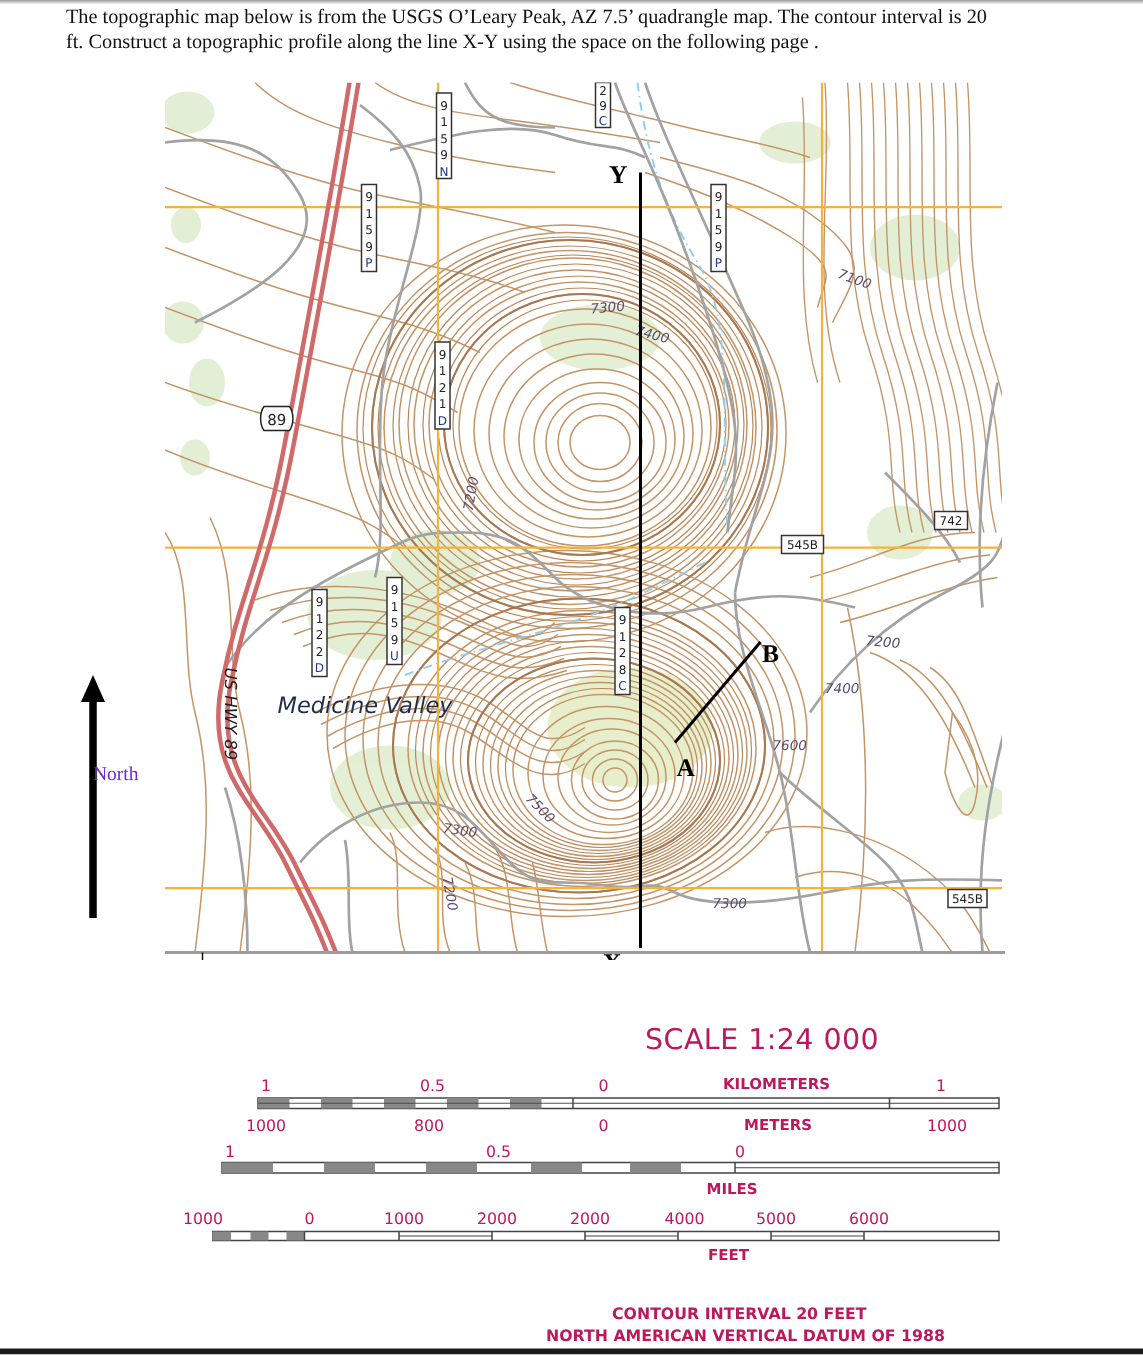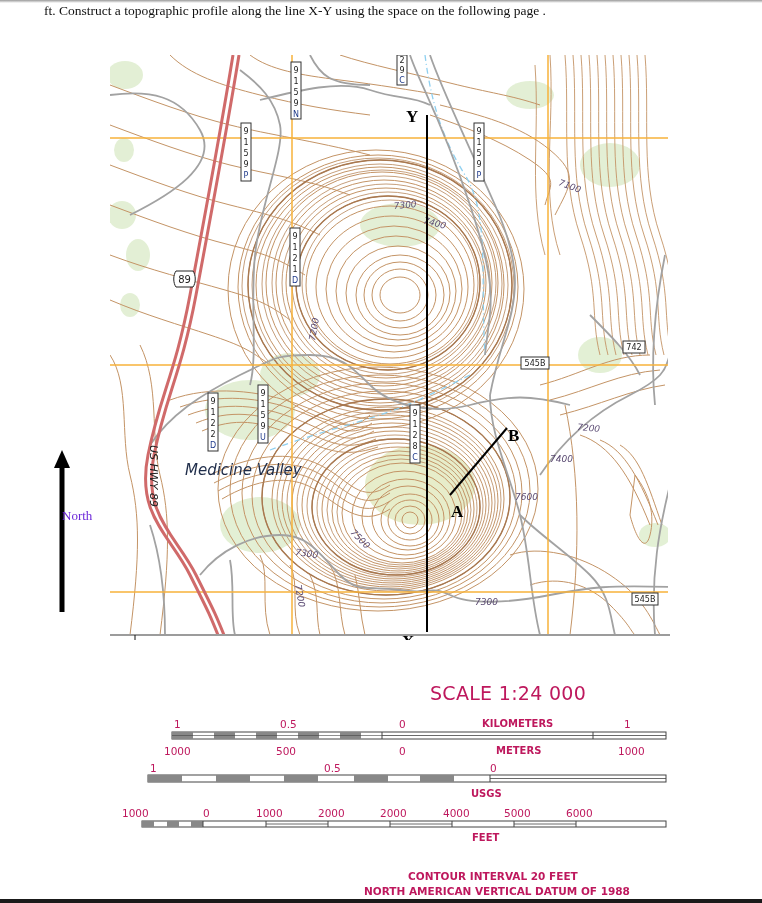--- a/index.html
+++ b/index.html
@@ -18,20 +18,21 @@
   .unit { position: absolute; font-size: 10px; font-weight: bold; }
   .foot1, .foot2 { position: absolute; font-size: 10.5px; font-weight: bold; }
   .bottombar { position: absolute; left: 0; top: 899px; width: 762px; height: 4px; background: #1a1a1a; }
 </style>
 </head>
 <body>
 
 <div class="topshadow"></div>
 
 <div class="header">
+  <div class="desc">The topographic map below is from the USGS O’Leary Peak, AZ 7.5’ quadrangle map. The contour interval is 20</div>
   <div class="desc">ft. Construct a topographic profile along the line X-Y using the space on the following page .</div>
 </div>
 
 <svg class="north" width="20" height="165" viewBox="0 0 20 165">
   <polygon points="10,0 2,18 18,18" fill="#000"></polygon>
   <rect x="7.5" y="16" width="5" height="146" fill="#000"></rect>
 </svg>
 <div class="north-label">North</div>
 
 <div class="map">
@@ -366,42 +367,42 @@
         <rect x="188" y="2" width="21" height="7"></rect>
         <rect x="230" y="2" width="21" height="7"></rect>
     </g>
     <line x1="62" y1="5.5" x2="272" y2="5.5" stroke="#444" stroke-width="0.6"></line>
     <line x1="272" y1="5.5" x2="556" y2="5.5" stroke="#444" stroke-width="0.8"></line>
     <line x1="272" y1="2" x2="272" y2="9" stroke="#444"></line>
     <line x1="483" y1="2" x2="483" y2="9" stroke="#444"></line>
   </svg>
 
   <span class="lbl" style="left:54px;top:65px">1000</span>
-  <span class="lbl" style="left:166px;top:65px">500</span>
+  <span class="lbl" style="left:166px;top:65px">800</span>
   <span class="lbl" style="left:289px;top:65px">0</span>
   <span class="unit" style="left:386px;top:65px">METERS</span>
   <span class="lbl" style="left:508px;top:65px">1000</span>
 
   <span class="lbl" style="left:40px;top:82px">1</span>
   <span class="lbl" style="left:214px;top:82px">0.5</span>
   <span class="lbl" style="left:380px;top:82px">0</span>
 
   <svg style="position:absolute;left:0;top:93px" width="560" height="12">
     <rect x="38" y="2" width="518" height="7" fill="#fff" stroke="#444" stroke-width="1"></rect>
     <g fill="#888">
       <rect x="38" y="2" width="34" height="7"></rect>
         <rect x="106" y="2" width="34" height="7"></rect>
         <rect x="174" y="2" width="34" height="7"></rect>
         <rect x="244" y="2" width="34" height="7"></rect>
         <rect x="310" y="2" width="34" height="7"></rect>
     </g>
     <line x1="380" y1="5.5" x2="556" y2="5.5" stroke="#444" stroke-width="0.8"></line>
     <line x1="380" y1="2" x2="380" y2="9" stroke="#444"></line>
   </svg>
-  <span class="unit" style="left:361px;top:108px">USGS</span>
+  <span class="unit" style="left:361px;top:108px">MILES</span>
 
   <span class="lbl" style="left:12px;top:127px">1000</span>
   <span class="lbl" style="left:93px;top:127px">0</span>
   <span class="lbl" style="left:146px;top:127px">1000</span>
   <span class="lbl" style="left:208px;top:127px">2000</span>
   <span class="lbl" style="left:270px;top:127px">2000</span>
   <span class="lbl" style="left:333px;top:127px">4000</span>
   <span class="lbl" style="left:394px;top:127px">5000</span>
   <span class="lbl" style="left:456px;top:127px">6000</span>
 

